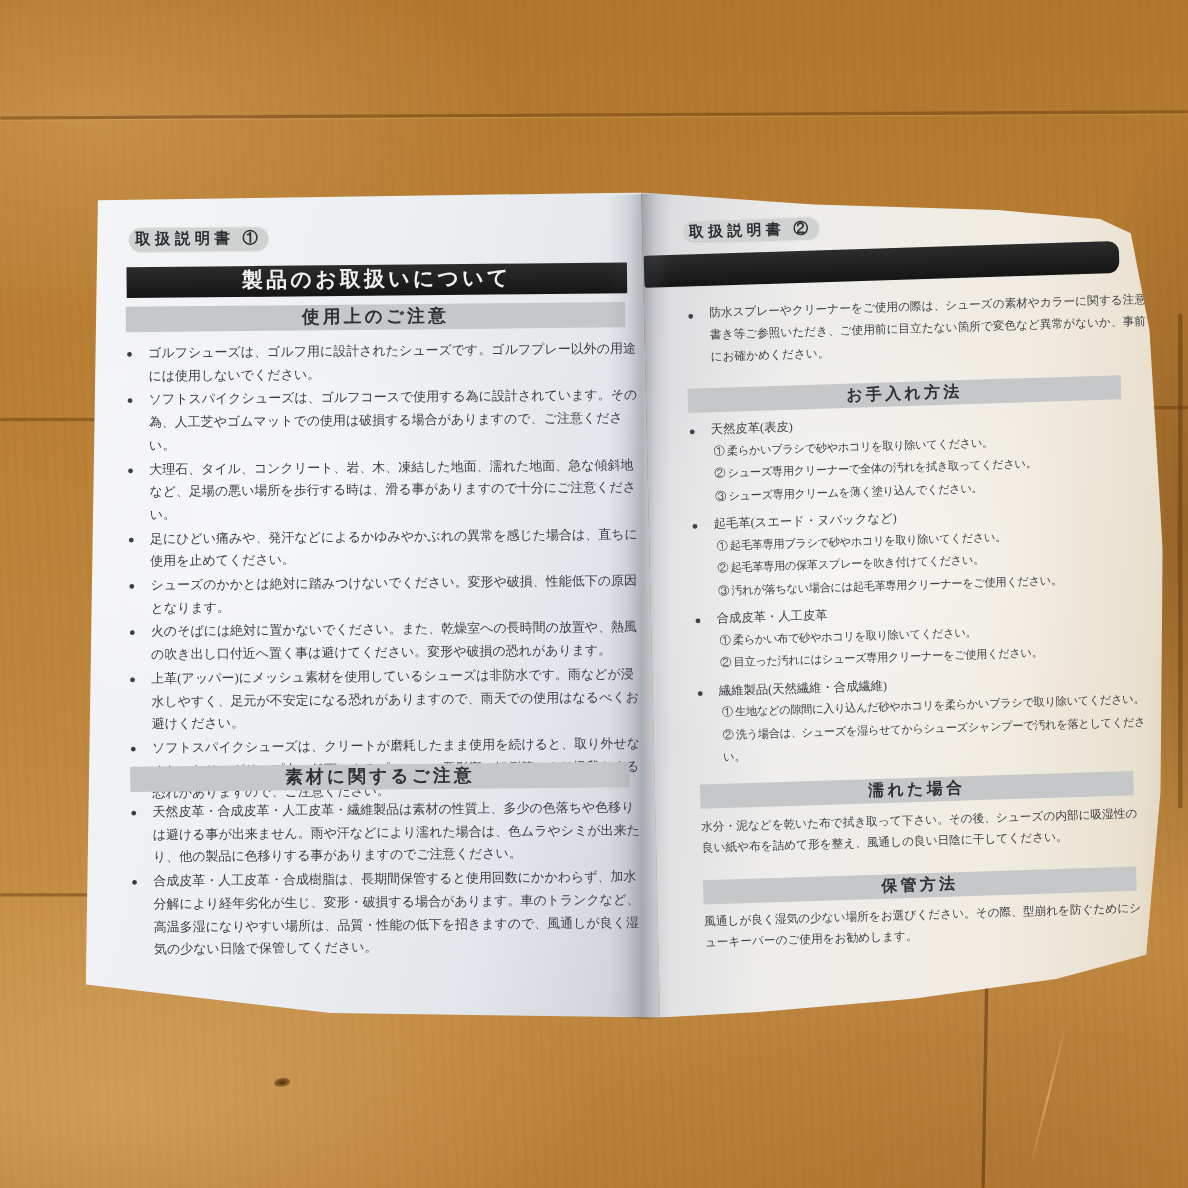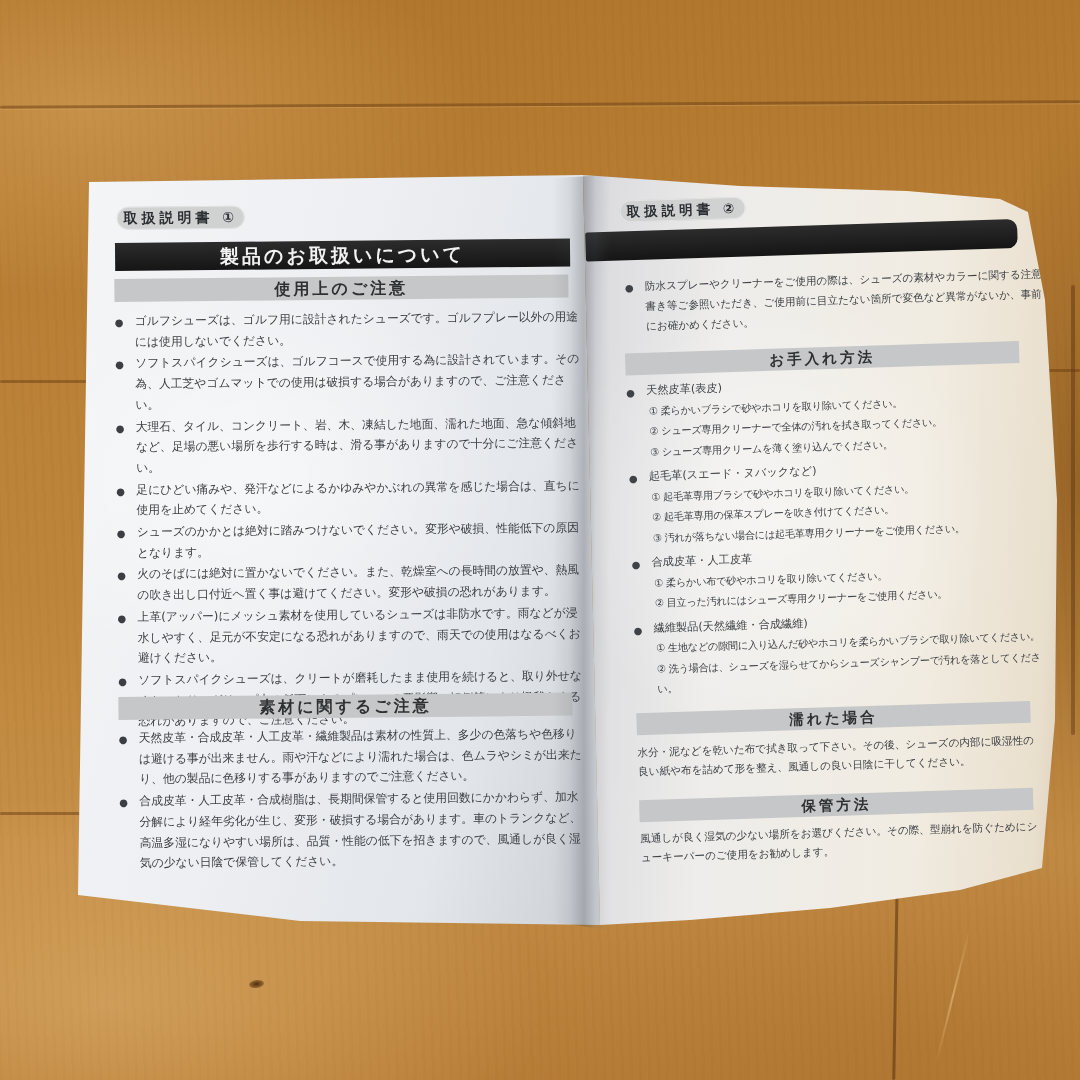--- a/index.html
+++ b/index.html
@@ -27,21 +27,21 @@
   #groove-right-vert{left:1071px;top:285px;width:4px;height:450px;background:rgba(92,52,14,0.45);}
   #groove-bottom-vert{left:894px;top:882px;width:3px;height:198px;transform:rotate(1deg);background:rgba(88,50,14,0.55);}
   #groove-bottom-left{left:0;top:812px;width:80px;height:3px;}
   .knot{position:absolute;left:249px;top:980px;width:15px;height:8px;border-radius:50%;
     background:radial-gradient(ellipse at center,#4f2d0d 0%,rgba(93,56,18,0.55) 60%,transparent 100%);
     transform:rotate(-8deg);}
   .scratch{position:absolute;left:952px;top:926px;width:2px;height:140px;
     background:linear-gradient(180deg,transparent,rgba(240,205,150,0.5),transparent);
     transform:rotate(14deg);}
   
-  .page{position:absolute;}
+  .page{position:absolute;font-family:Liberation Serif, serif;}
   #left-page{
     left:70px;top:168px;width:535px;height:770px;
     clip-path:polygon(19px 14px,513px 7px,530px 757px,230px 753px,8px 727px);
     background:
       radial-gradient(ellipse 380px 300px at 35% 40%, rgba(255,255,255,0.5), transparent 70%),
       linear-gradient(105deg,#f4f5f7 0%,#edeff2 42%,#e3e6ea 74%,#cdd1d6 97%);
     filter:drop-shadow(0 9px 10px rgba(78,40,8,0.45));
   }
   #right-page{
     left:575px;top:168px;width:495px;height:770px;

